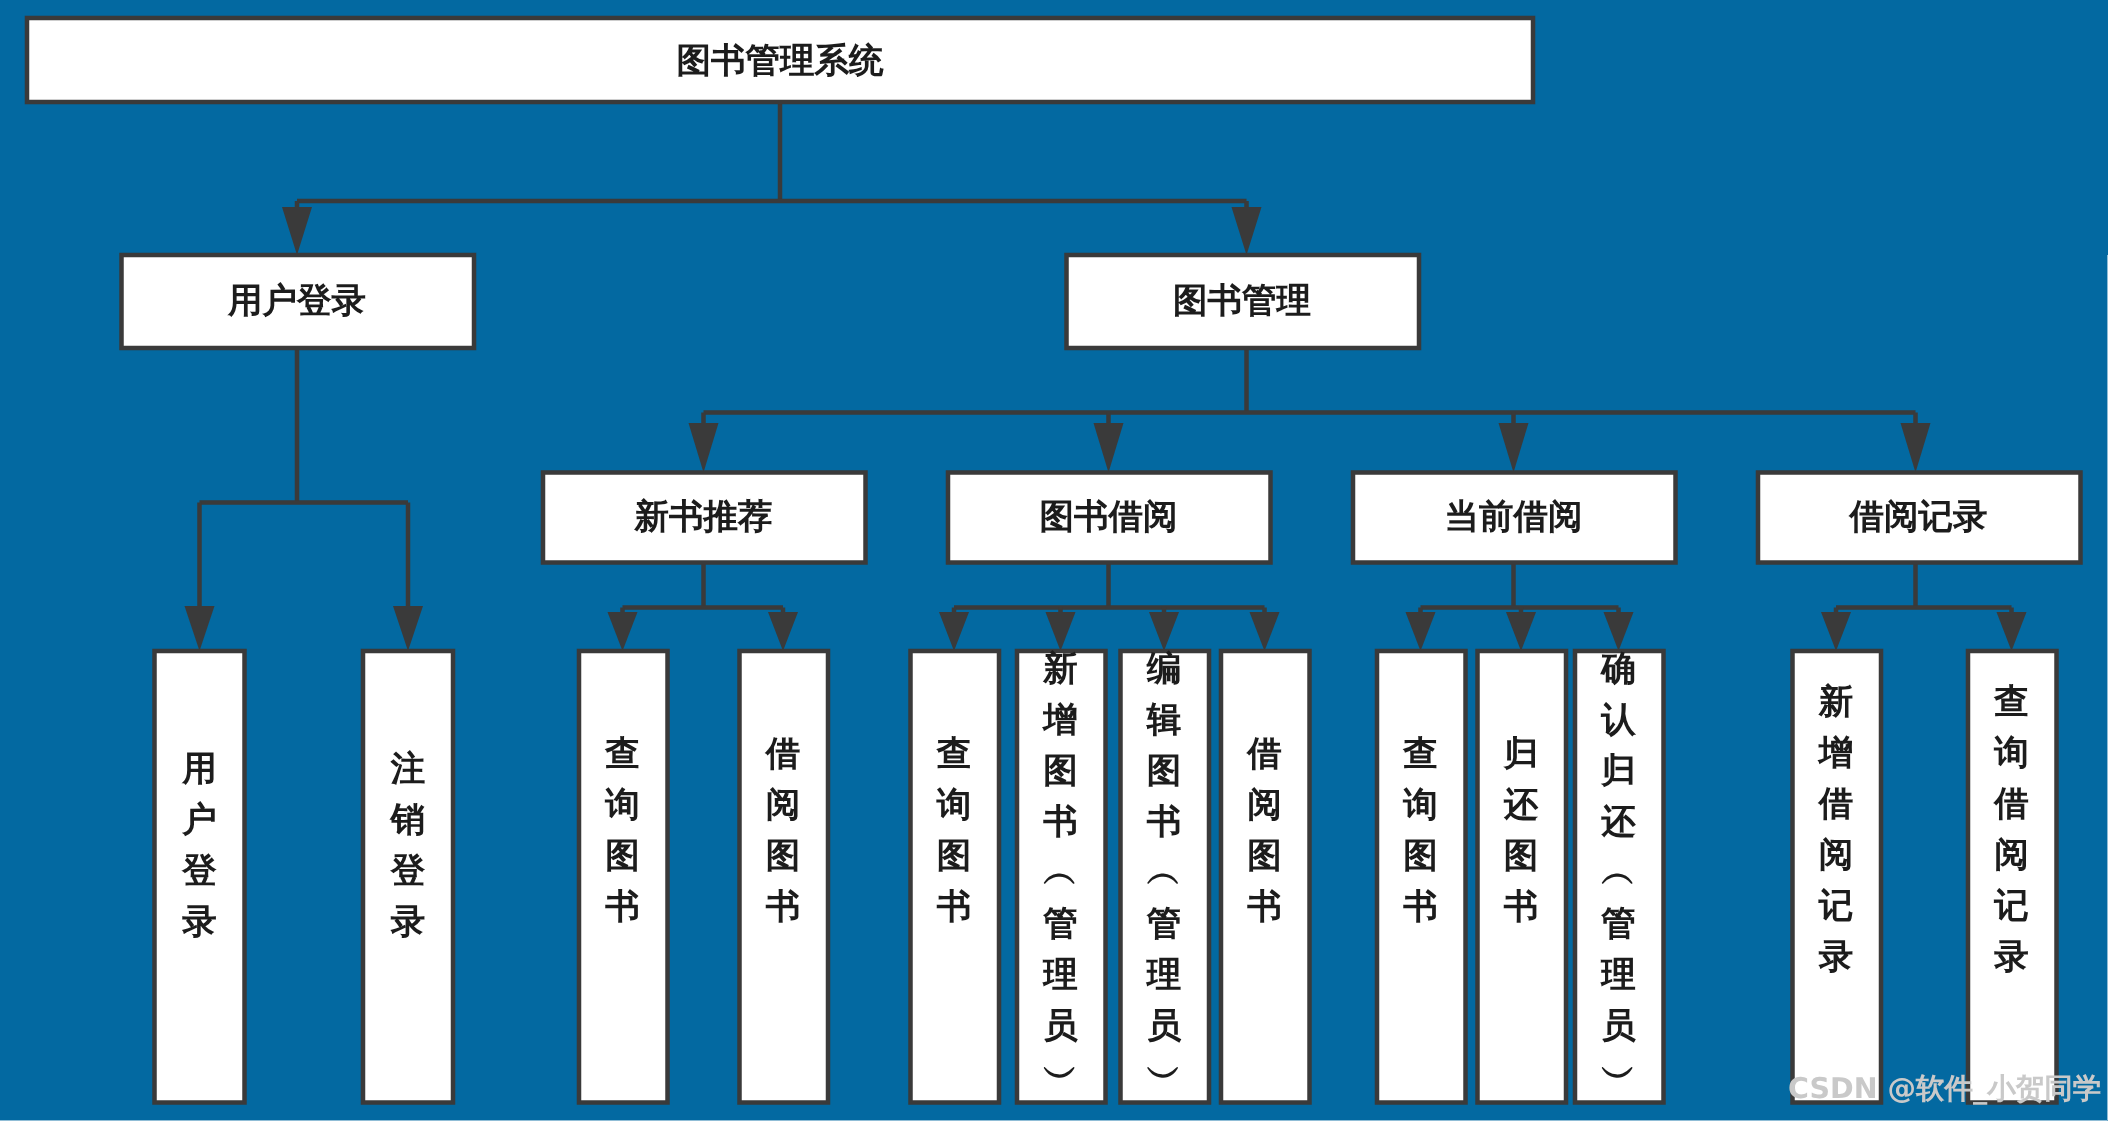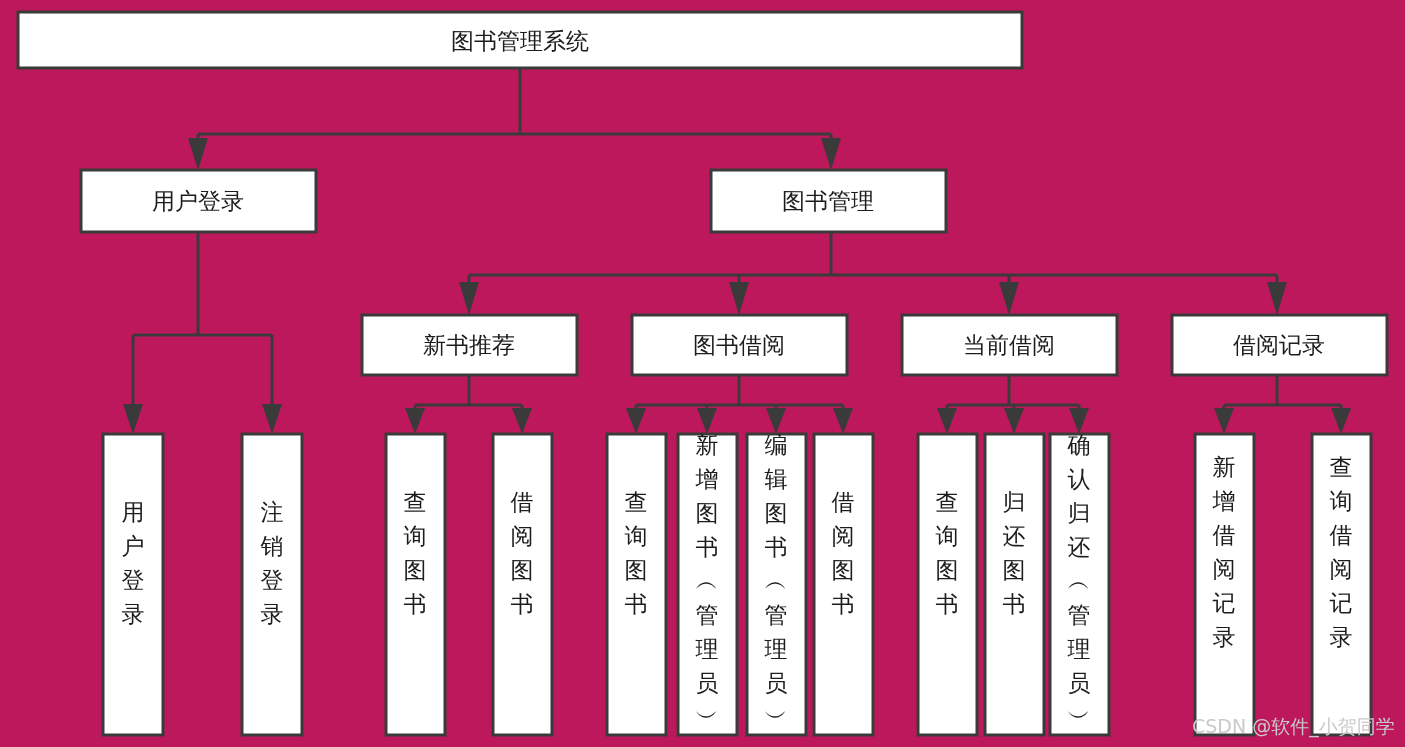--- a/index.html
+++ b/index.html
@@ -8,22 +8,23 @@
     padding: 0;
     background: #ffffff;
   }
   body {
     font-family: "DejaVu Sans", "Liberation Sans", sans-serif;
   }
   #diagram-root {
     position: relative;
     width: 1405px;
     height: 747px;
-    background: #be185d;
+    background: #0369a1;
     overflow: hidden;
+    font-weight: bold;
   }
   svg.diagram-canvas {
     position: absolute;
     top: 0;
     left: 0;
     width: 1405px;
     height: 747px;
     display: block;
   }
   .node-box {

